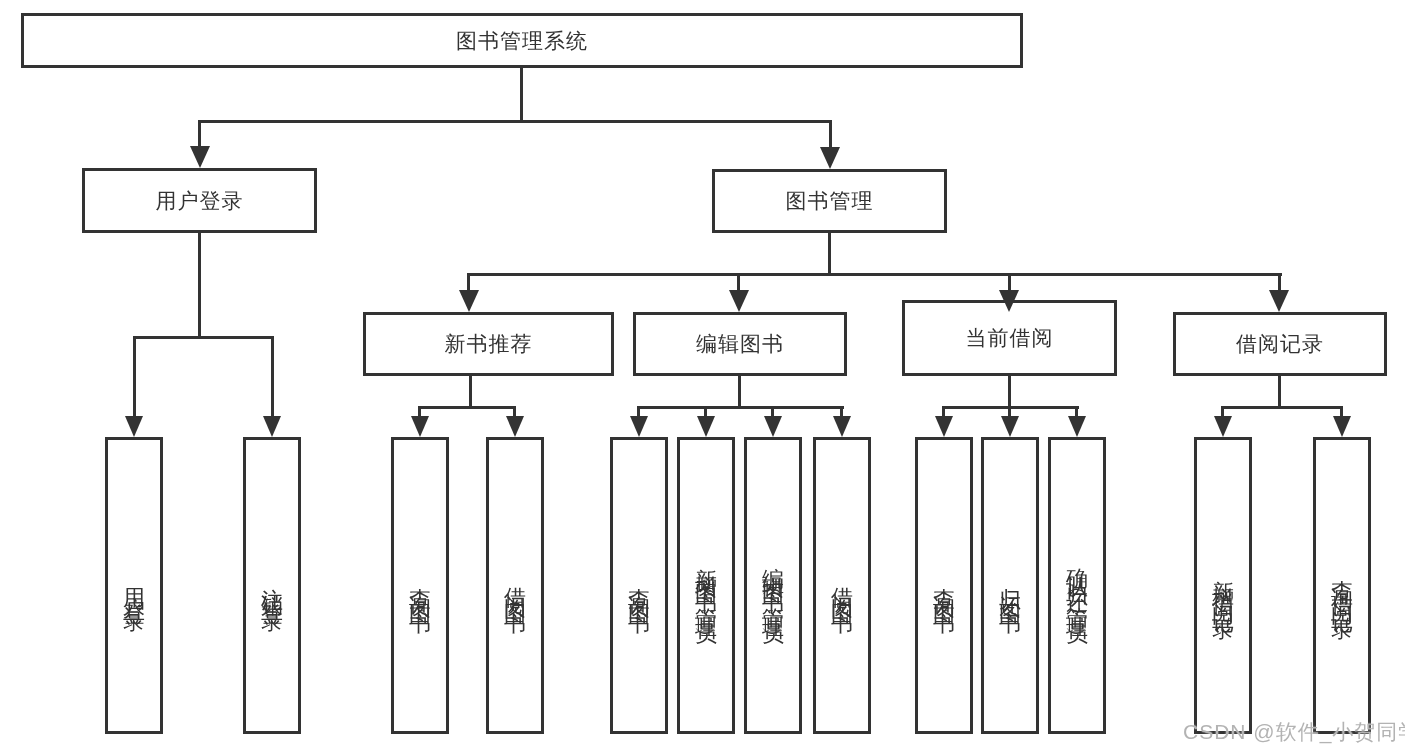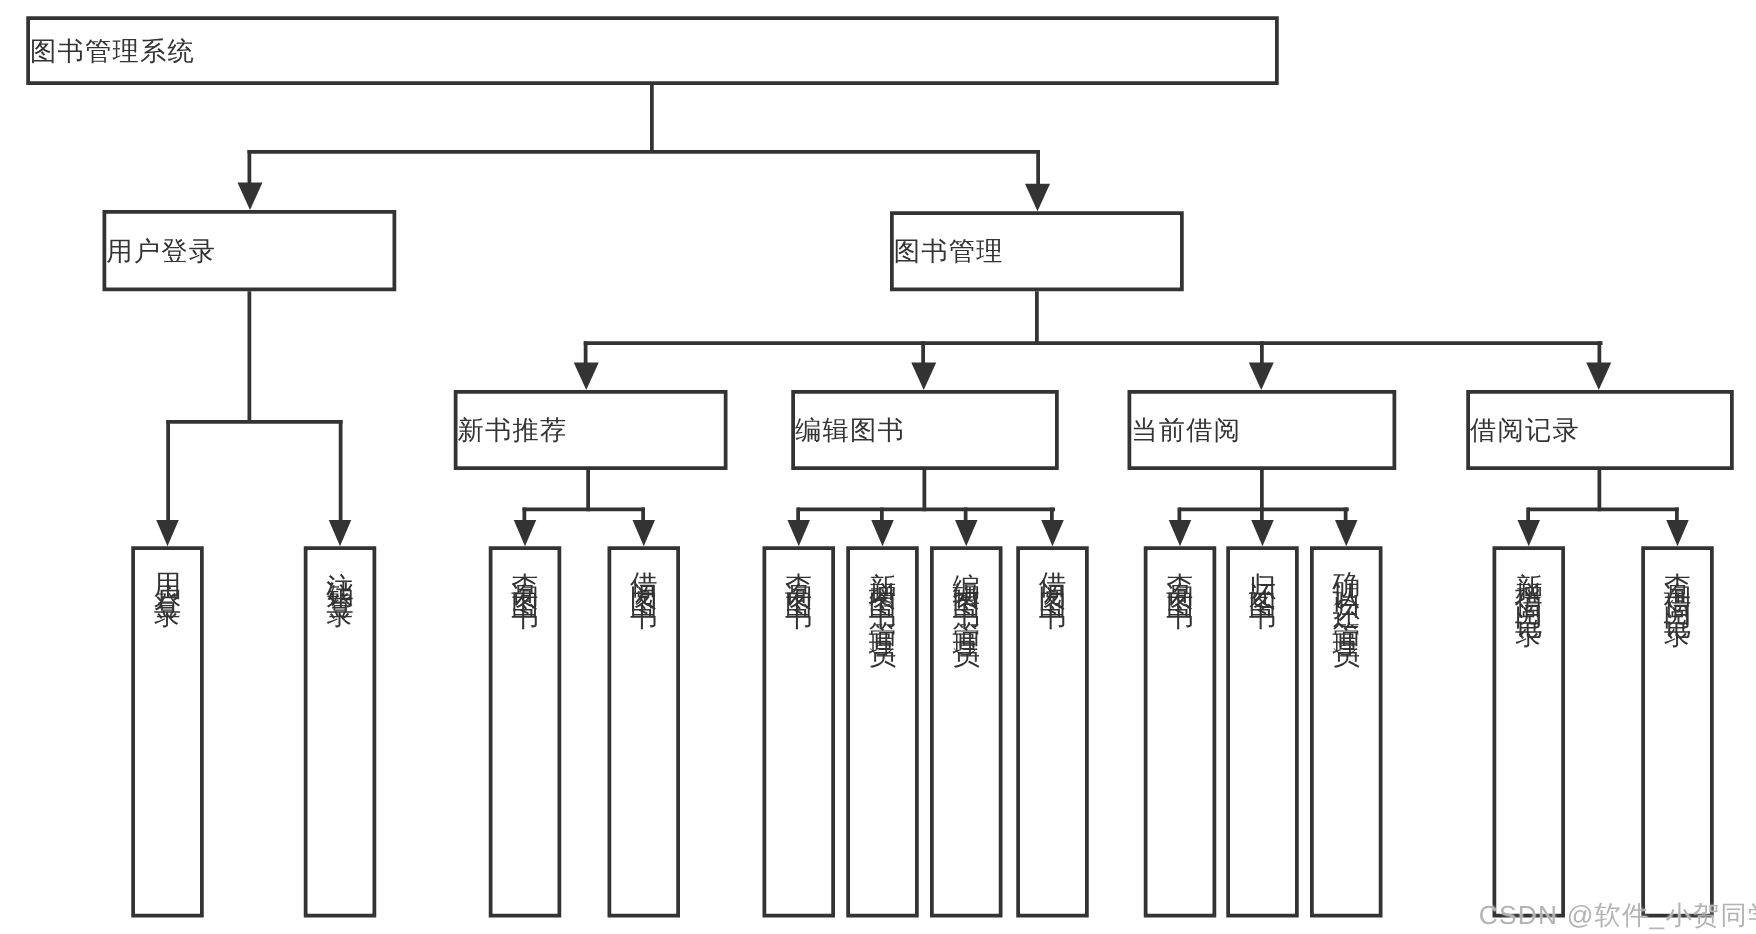--- a/index.html
+++ b/index.html
@@ -17,20 +17,21 @@
     color:var(--text);
     overflow:hidden;
   }
   .box{
     position:absolute;
     box-sizing:border-box;
     border:3px solid var(--line);
     background:var(--bg);
     display:flex;
     align-items:center;
+    justify-content:center;
     text-align:center;
   }
   .box.h{font-size:21px;letter-spacing:1px;}
   .box.v{
     writing-mode:vertical-rl;
     text-orientation:mixed;
     font-size:22px;
     letter-spacing:8px;
     line-height:1.1;
   }
@@ -64,27 +65,27 @@
     <span>图书管理系统</span>
   </div>
 
   <div class="box h" style="left:82px;top:168px;width:235px;height:65px">
     <span>用户登录</span>
   </div>
   <div class="box h" style="left:712px;top:169px;width:235px;height:64px">
     <span>图书管理</span>
   </div>
 
-  <div class="box h" style="left:363px;top:312px;width:219px;height:64px">
+  <div class="box h" style="left:363px;top:312px;width:251px;height:64px">
     <span>新书推荐</span>
   </div>
   <div class="box h" style="left:633px;top:312px;width:214px;height:64px">
     <span>编辑图书</span>
   </div>
-  <div class="box h" style="left:902px;top:312px;width:215px;height:64px">
+  <div class="box h" style="left:902px;top:300px;width:215px;height:76px">
     <span>当前借阅</span>
   </div>
   <div class="box h" style="left:1173px;top:312px;width:214px;height:64px">
     <span>借阅记录</span>
   </div>
 
   <div class="box v" style="left:105px;top:437px;width:58px;height:297px">
     <span>用户登录</span>
   </div>
   <div class="box v" style="left:243px;top:437px;width:58px;height:297px">

